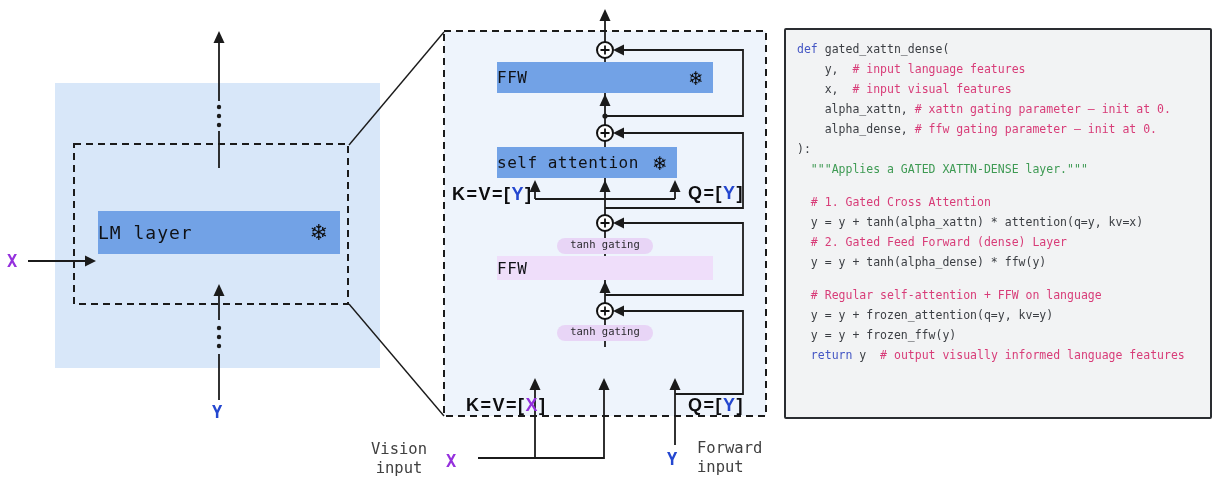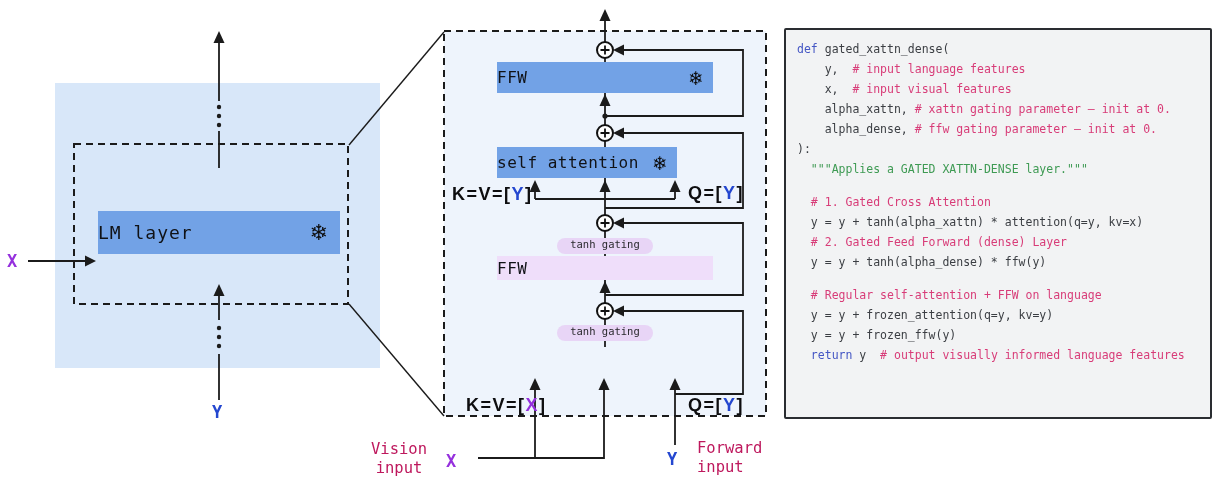--- a/index.html
+++ b/index.html
@@ -29,21 +29,21 @@
   .node{display:flex;align-items:center;justify-content:flex-start;color:#101216;}
   .node .flake{position:absolute;right:9px;top:50%;transform:translateY(-50%);font-size:19px;line-height:1;color:#0c0c0c;font-family:"DejaVu Sans",sans-serif;}
   .blue-node{background:var(--blue-box);}
   .lav-node{background:var(--lavender);}
   .pill{background:var(--pill);border-radius:9px;display:flex;align-items:flex-start;justify-content:center;font-size:10.5px;color:#2a2a2e;}
   .big-label{font-size:18px;letter-spacing:1px;}
   .gated-label{font-size:17px;letter-spacing:1px;}
   .mid-label{font-size:16px;letter-spacing:0.5px;}
   .kq{font-family:"Liberation Sans","DejaVu Sans",sans-serif;font-weight:bold;font-size:18px;letter-spacing:1.5px;color:#0d0d0f;white-space:nowrap;}
   .kq .tok-xp{color:var(--x-purple);} .kq .tok-yb{color:var(--y-blue);}
-  .io-label{font-size:15.5px;line-height:19px;color:#be185d;}
+  .io-label{font-size:15.5px;line-height:19px;color:#404040;}
   .xy{font-size:17px;font-weight:bold;}
   .xy.x{color:var(--x-purple);} .xy.y{color:var(--y-blue);}
 
   .code-box{background:var(--code-bg);border:2px solid var(--code-border);border-radius:2px;box-sizing:border-box;}
   .code-lines{padding:11px 6px 0 13px;font-size:11.5px;line-height:20px;color:var(--code-ink);white-space:pre;}
   .code-line{height:20px;}
   .code-line.blank{height:13px;}
   .tok-kw{color:var(--kw);} .tok-cm{color:var(--cm);text-align:center;} .tok-st{color:var(--st);}
 </style>
 </head>

